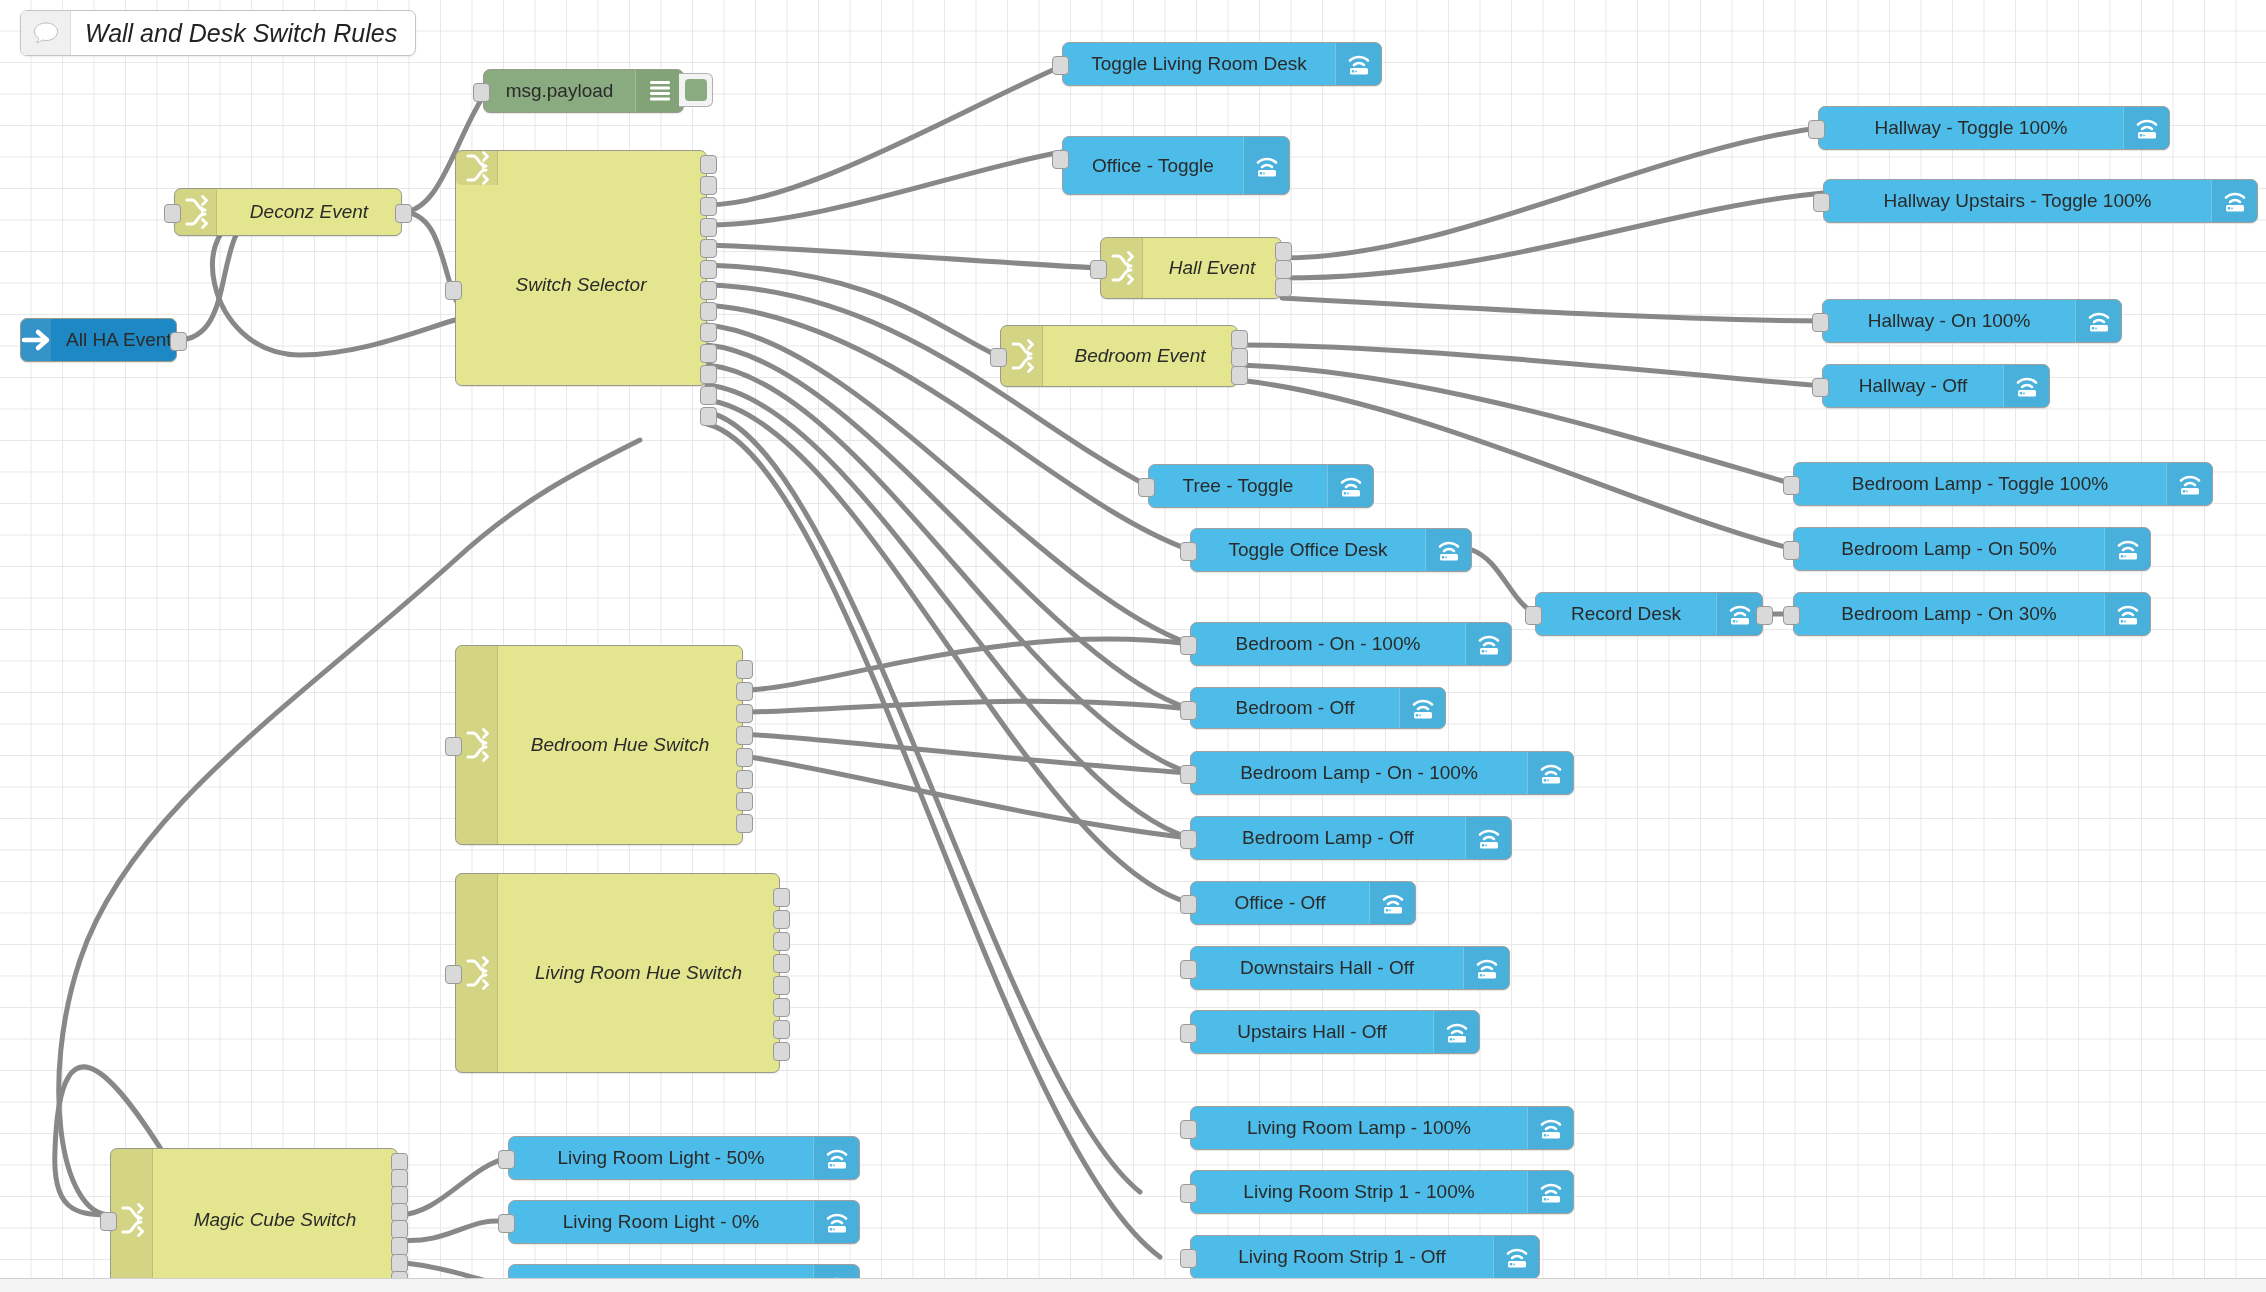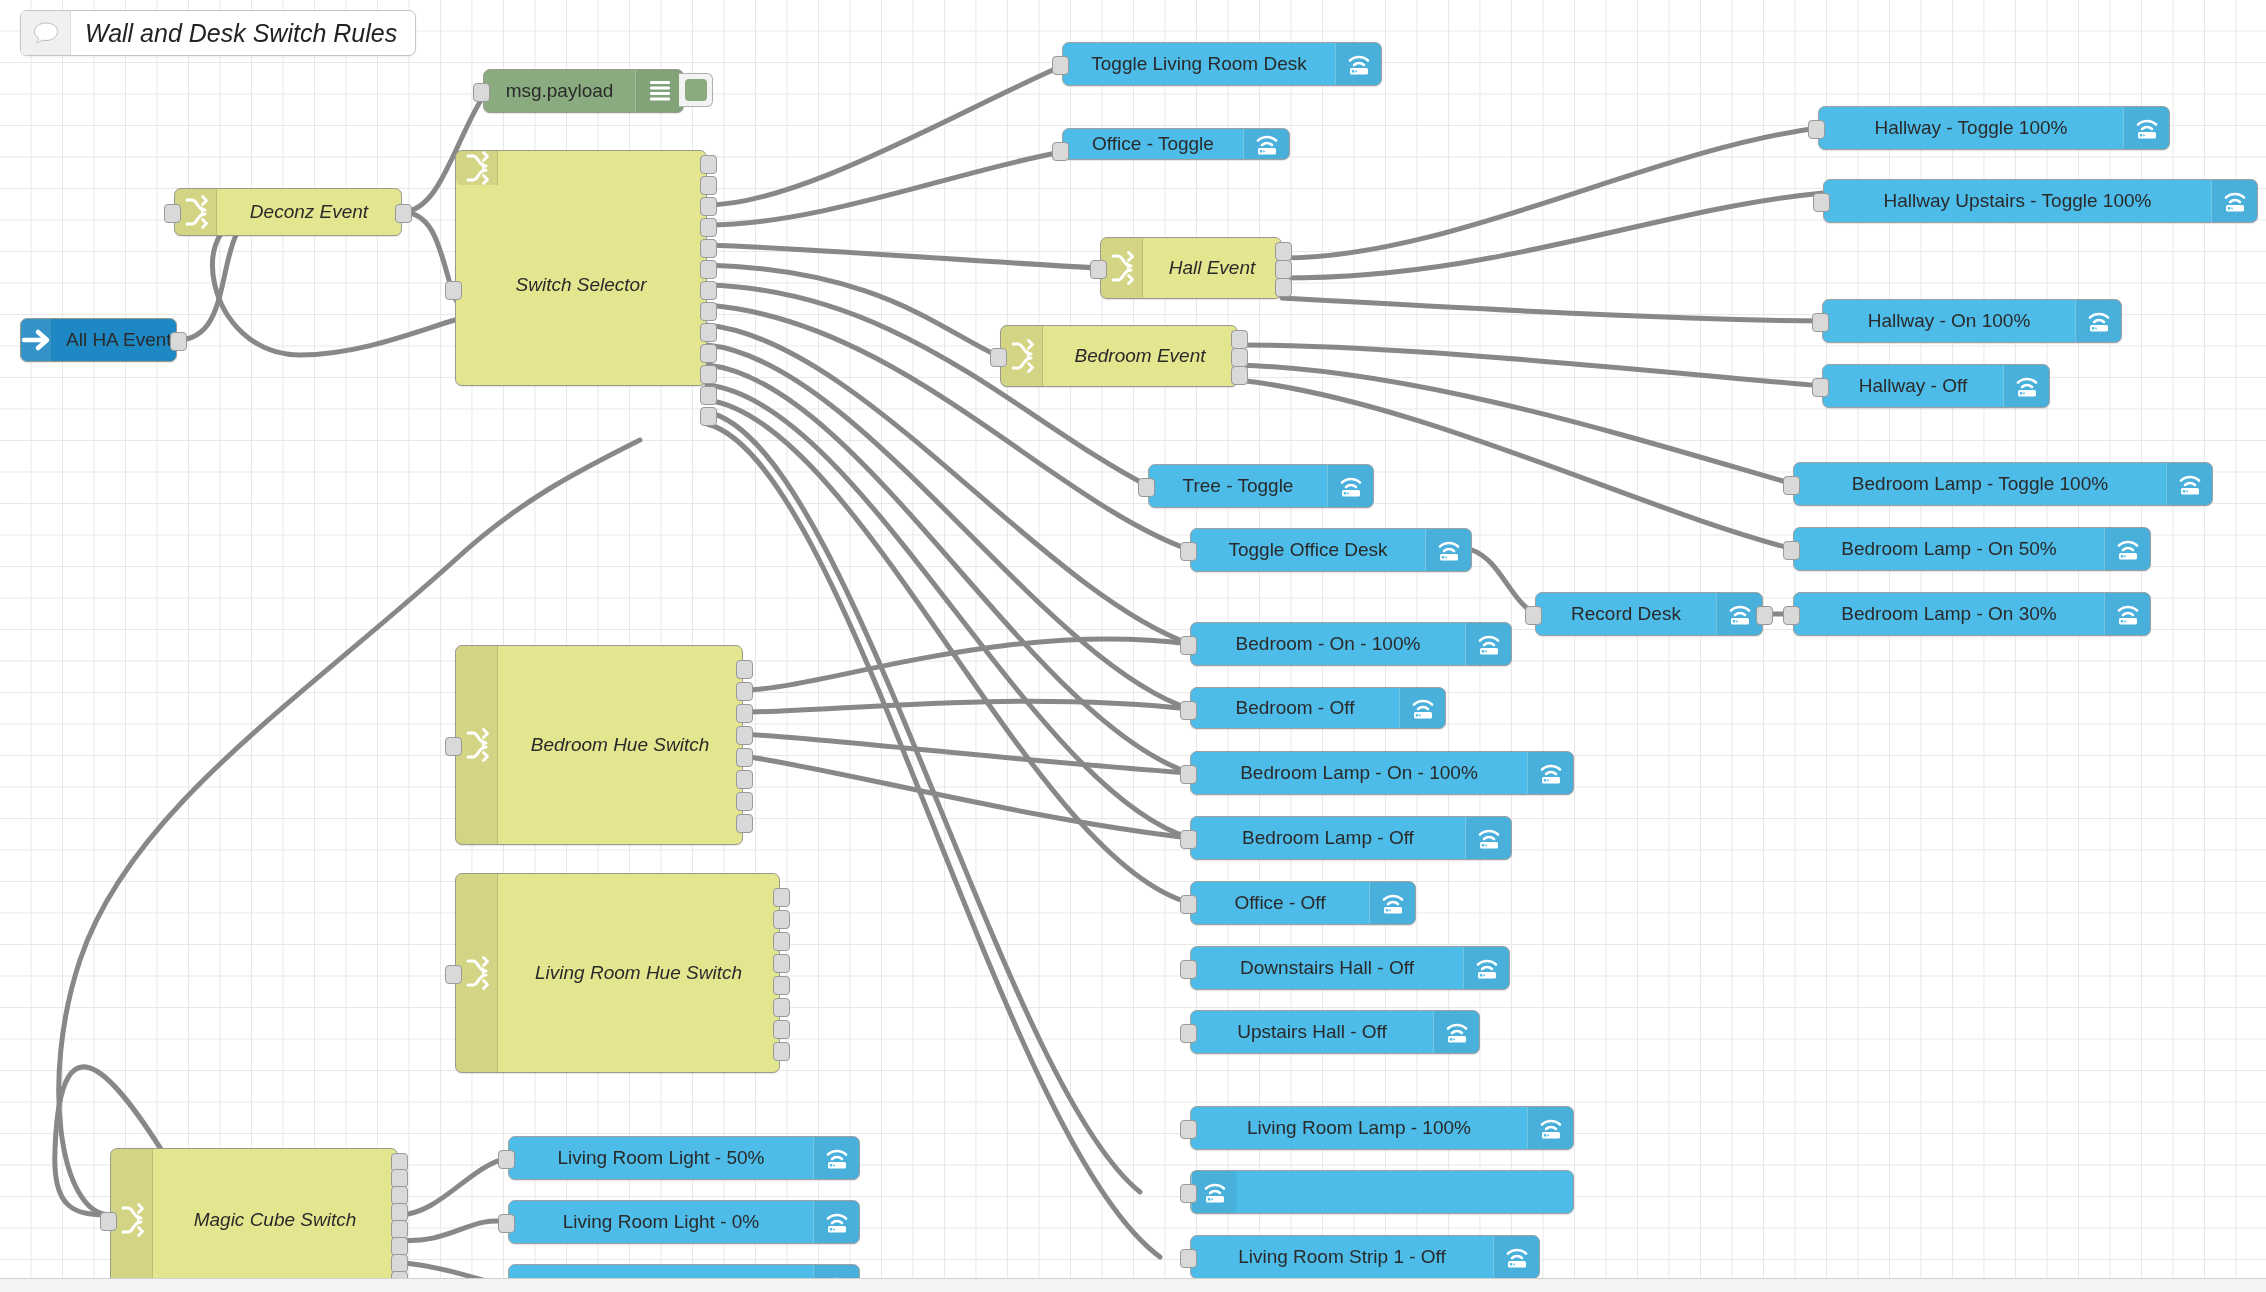--- a/index.html
+++ b/index.html
@@ -414,21 +414,21 @@
           <svg class="ic" width="30" height="28" viewBox="0 0 30 28">
             <path d="M6 10.5c5-4.6 13-4.6 18 0" stroke="#fff" stroke-width="2.6" fill="none" stroke-linecap="round"></path>
             <path d="M10 15c3-2.6 7-2.6 10 0" stroke="#fff" stroke-width="2.6" fill="none" stroke-linecap="round"></path>
             <rect x="6" y="18" width="18" height="6.5" rx="1.6" fill="#fff"></rect>
             <rect x="7.8" y="20" width="2.4" height="2.6" rx="0.6" fill="#4dbce9"></rect>
             <rect x="11.2" y="20.6" width="1.6" height="1.6" rx="0.5" fill="#4dbce9"></rect>
           </svg>
         </span>
         <span class="port in" style="top: 12.5px;"></span>
       </div>
-      <div class="node blue" style="left: 1062px; top: 128px; width: 228px; height: 32px;">
+      <div class="node blue" style="left: 1062px; top: 136px; width: 228px; height: 59px;">
         <span class="body">Office - Toggle</span>
         <span class="icon-box">
           <svg class="ic" width="30" height="28" viewBox="0 0 30 28">
             <path d="M6 10.5c5-4.6 13-4.6 18 0" stroke="#fff" stroke-width="2.6" fill="none" stroke-linecap="round"></path>
             <path d="M10 15c3-2.6 7-2.6 10 0" stroke="#fff" stroke-width="2.6" fill="none" stroke-linecap="round"></path>
             <rect x="6" y="18" width="18" height="6.5" rx="1.6" fill="#fff"></rect>
             <rect x="7.8" y="20" width="2.4" height="2.6" rx="0.6" fill="#4dbce9"></rect>
             <rect x="11.2" y="20.6" width="1.6" height="1.6" rx="0.5" fill="#4dbce9"></rect>
           </svg>
         </span>
@@ -663,20 +663,21 @@
             <path d="M6 10.5c5-4.6 13-4.6 18 0" stroke="#fff" stroke-width="2.6" fill="none" stroke-linecap="round"></path>
             <path d="M10 15c3-2.6 7-2.6 10 0" stroke="#fff" stroke-width="2.6" fill="none" stroke-linecap="round"></path>
             <rect x="6" y="18" width="18" height="6.5" rx="1.6" fill="#fff"></rect>
             <rect x="7.8" y="20" width="2.4" height="2.6" rx="0.6" fill="#4dbce9"></rect>
             <rect x="11.2" y="20.6" width="1.6" height="1.6" rx="0.5" fill="#4dbce9"></rect>
           </svg>
         </span>
         <span class="port in" style="top: 12.5px;"></span>
       </div>
       <div class="node blue" style="left: 1190px; top: 1170px; width: 384px; height: 44px;">
+        <span class="body">Living Room Strip 1 - 100%</span>
         <span class="icon-box">
           <svg class="ic" width="30" height="28" viewBox="0 0 30 28">
             <path d="M6 10.5c5-4.6 13-4.6 18 0" stroke="#fff" stroke-width="2.6" fill="none" stroke-linecap="round"></path>
             <path d="M10 15c3-2.6 7-2.6 10 0" stroke="#fff" stroke-width="2.6" fill="none" stroke-linecap="round"></path>
             <rect x="6" y="18" width="18" height="6.5" rx="1.6" fill="#fff"></rect>
             <rect x="7.8" y="20" width="2.4" height="2.6" rx="0.6" fill="#4dbce9"></rect>
             <rect x="11.2" y="20.6" width="1.6" height="1.6" rx="0.5" fill="#4dbce9"></rect>
           </svg>
         </span>
         <span class="port in" style="top: 12.5px;"></span>

